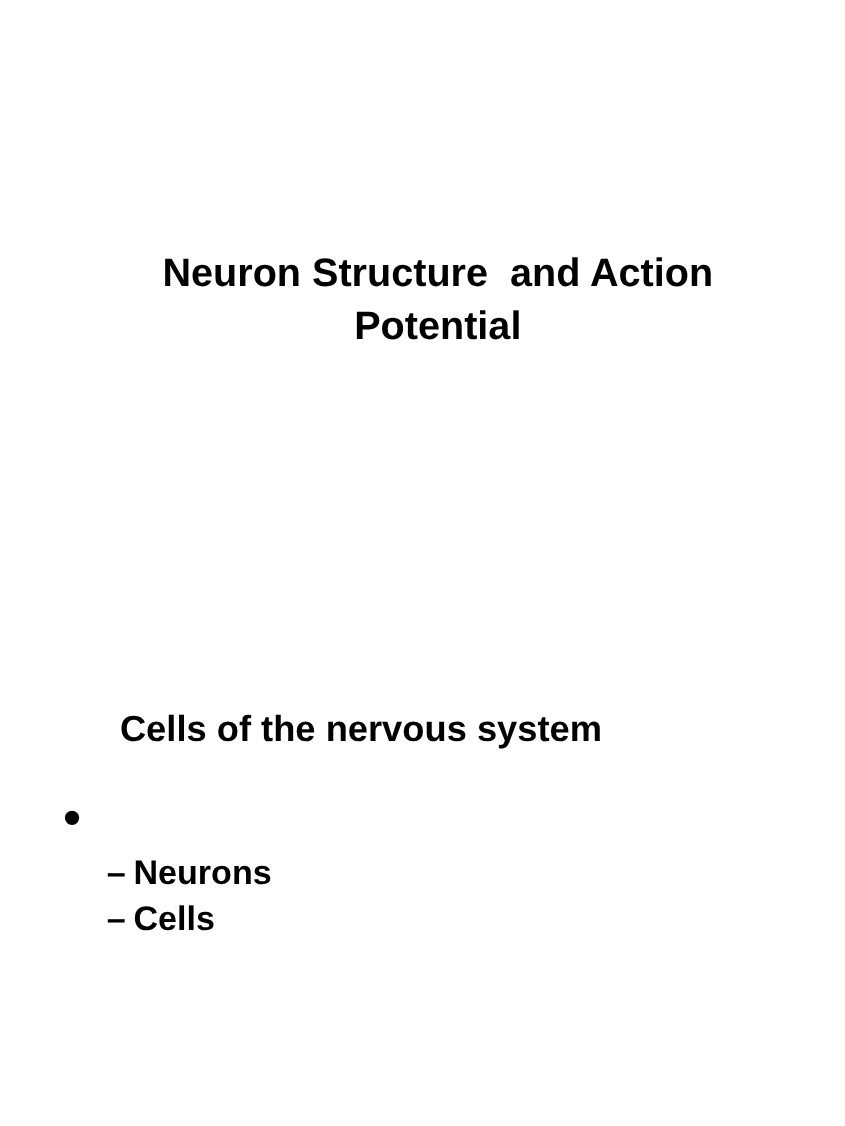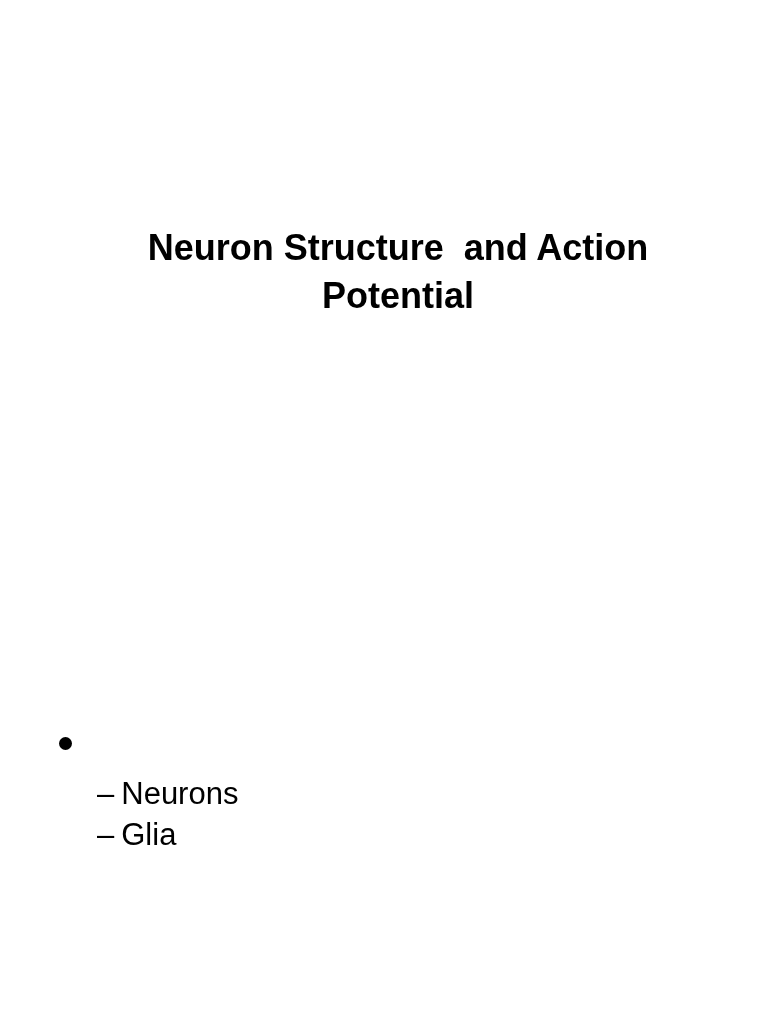--- a/index.html
+++ b/index.html
@@ -63,21 +63,21 @@
     top: 725px;
     width: 13px;
     height: 13px;
     border-radius: 50%;
     background: #000000;
   }
   .bullet-l2 {
     position: absolute;
     left: 83px;
     font-family: "Liberation Sans", sans-serif;
-    font-weight: normal;
+    font-weight: bold;
     font-size: 31px;
     line-height: 1;
     color: #000000;
     white-space: nowrap;
   }
   .bullet-l2 .marker {
     display: inline-block;
   }
   .bullet-l2 .label {
     display: inline-block;
@@ -87,25 +87,26 @@
   .sub-glia    { top: 807px; }
 </style>
 </head>
 <body>
 
 <div class="slide">
 
   <div class="slide-title">Neuron Structure  and Action
 Potential</div>
 
+  <div class="slide-heading">Cells of the nervous system</div>
 
   <span class="bullet-dot"></span>
 
 
   <div class="bullet-l2 sub-neurons">
     <span class="marker">–</span><span class="label">Neurons</span>
   </div>
 
   <div class="bullet-l2 sub-glia">
-    <span class="marker">–</span><span class="label">Glia</span>
+    <span class="marker">–</span><span class="label">Cells</span>
   </div>
 
 </div>
 
 </body></html>

